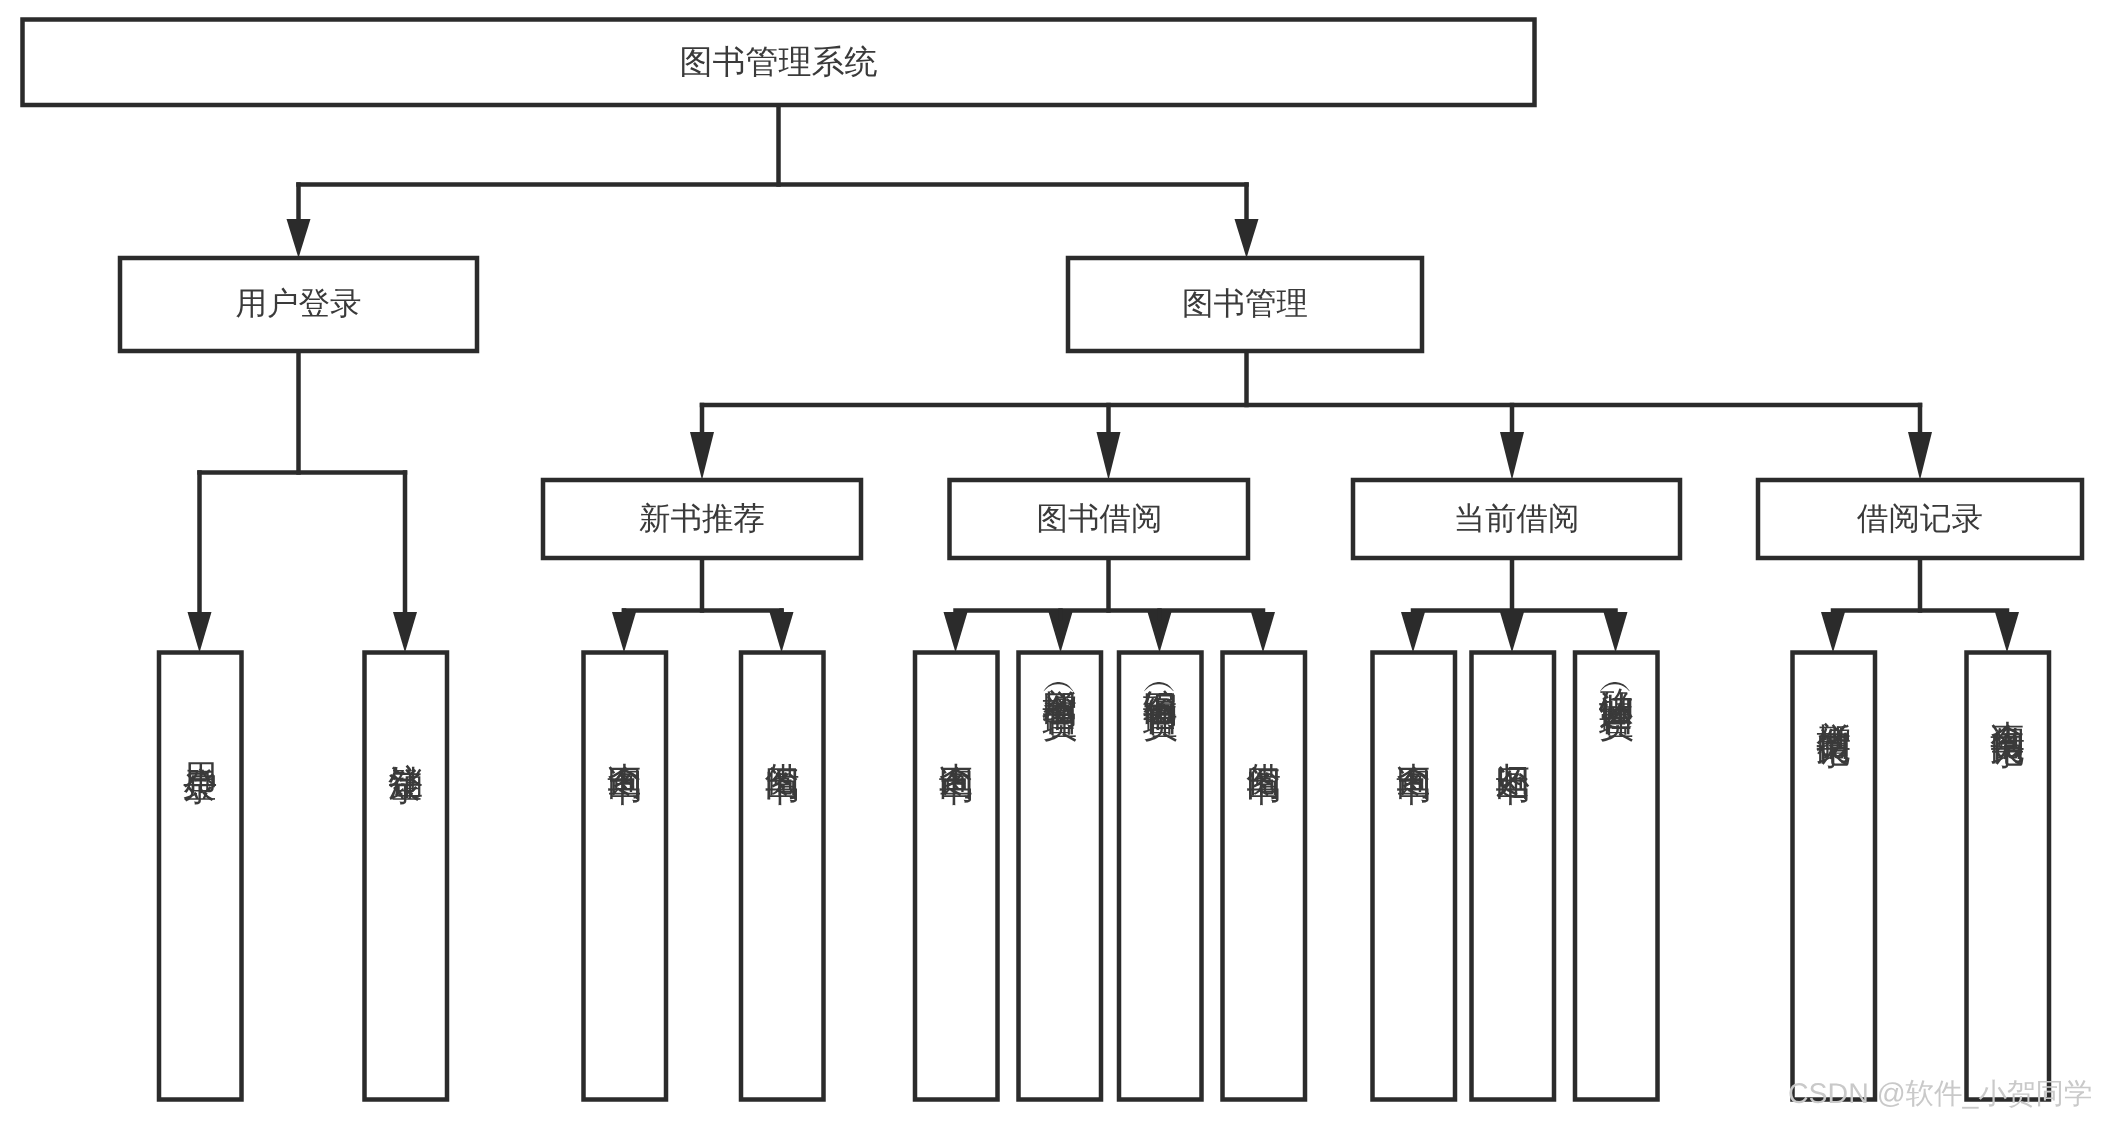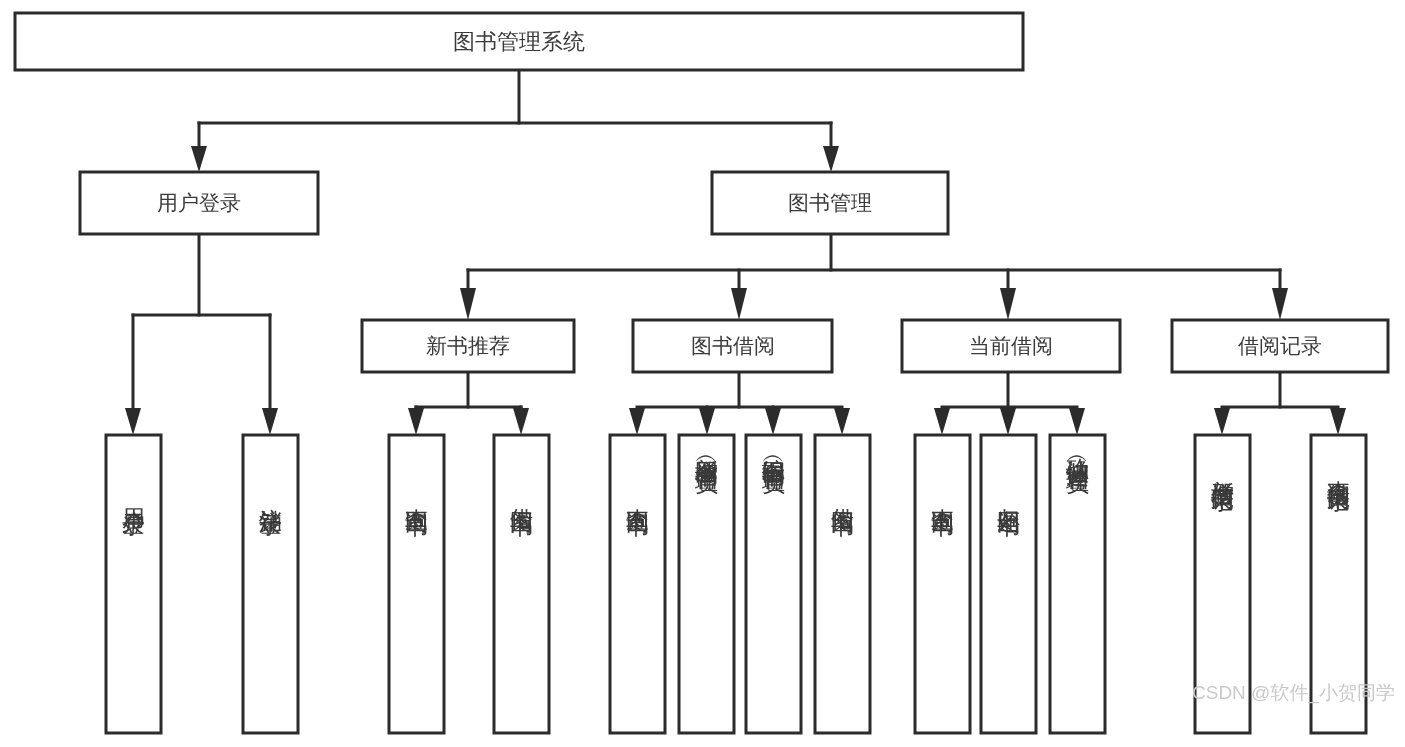--- a/index.html
+++ b/index.html
@@ -217,15 +217,15 @@
     <span class="vlabel-text">确认归还（管理员）</span>
   </div>
 
   <div class="vlabel-box" style="left:1195px; top:462px; width:55px; height:268px;">
     <span class="vlabel-text">新增借阅记录</span>
   </div>
   <div class="vlabel-box" style="left:1311px; top:462px; width:55px; height:268px;">
     <span class="vlabel-text">查询借阅记录</span>
   </div>
 
-  <div class="watermark" style="left:1192px; top:680px;">CSDN @软件_小贺同学</div>
+  <div class="watermark" style="left:1192px; top:716px;">CSDN @软件_小贺同学</div>
 
 </div>
 
 </body></html>

